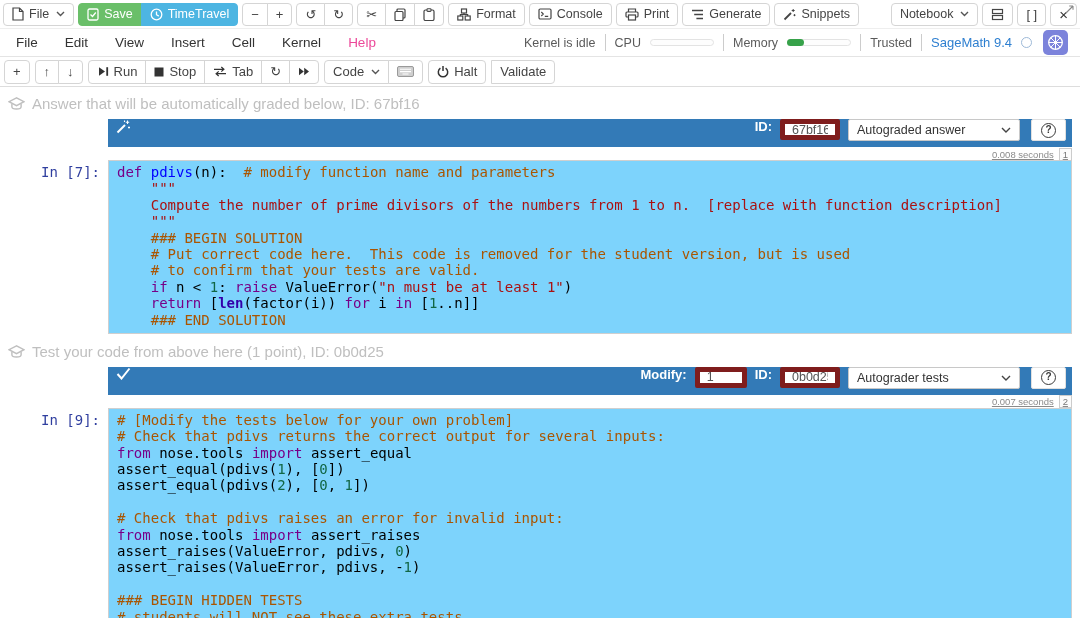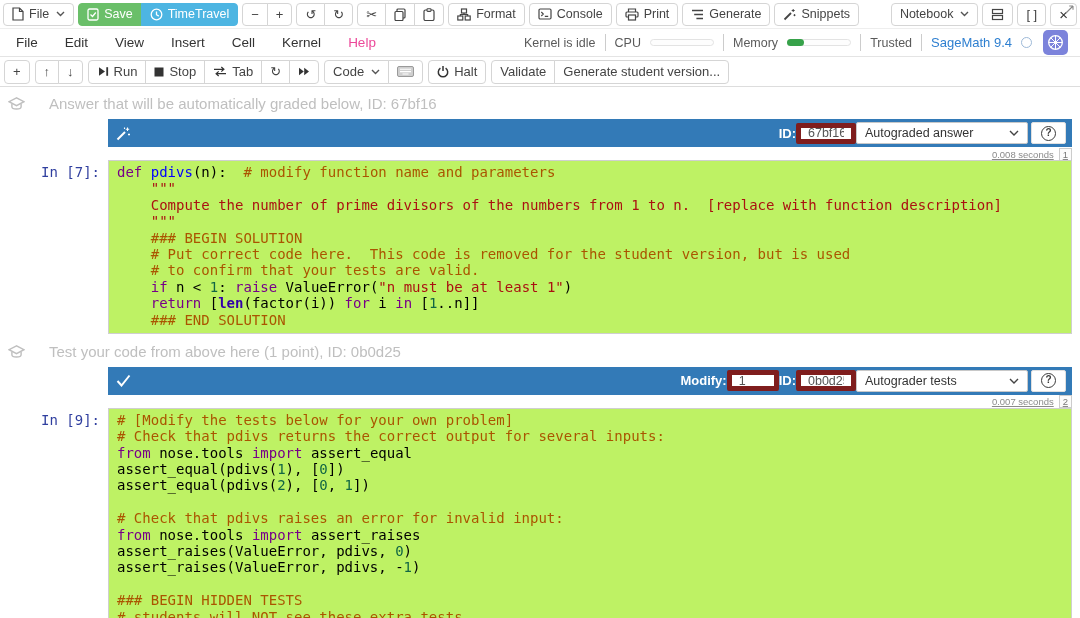--- a/index.html
+++ b/index.html
@@ -44,44 +44,44 @@
   .sage-name { color:var(--kernel-blue); font-size:13px; }
   .spinner { width:11px; height:11px; border:1.6px solid #9db9d8; border-radius:50%; }
   .sage-btn { width:25px; height:25px; border-radius:5px; background:var(--sage-purple);
               display:flex; align-items:center; justify-content:center; margin-left:2px; }
 
   .row3 { display:flex; align-items:center; gap:5px; padding:3px 4px; height:30px; border-bottom:1px solid #ddd; }
   .row3 .btn { height:24px; font-size:13px; }
 
   
   .doc { padding-top:4px; background:#fff; }
-  .nb-heading { display:flex; align-items:center; gap:24px; color:#bfbfbf; font-size:15px; margin:4px 8px 7px 8px; }
+  .nb-heading { display:flex; align-items:center; gap:7px; color:#bfbfbf; font-size:15px; margin:4px 8px 7px 8px; }
   .cell { display:flex; }
   .prompt-col { width:108px; flex:none; text-align:right; padding:45px 8px 0 0;
                 font-family:"DejaVu Sans Mono", monospace; font-size:14px; color:var(--prompt-blue); }
   .cell-body { flex:1; margin-right:8px; min-width:0; }
-  .nb-header { height:28px; background:var(--header-blue); display:flex; align-items:center;
-               padding:0 6px 0 8px; color:#fff; }
+  .nb-header { height:28px; background:var(--header-blue); display:flex; 
+               padding:0 6px 0 8px; gap:8px; color:#fff; }
   .nb-header .spacer { flex:1; }
   .nb-label { font-size:13px; font-weight:bold; color:#fff; }
   .nb-input { height:21px; border:5px solid #7f1d1d; border-radius:2px; padding:0 7px;
               font-size:12.5px; color:#555; width:60px; font-family:"Liberation Sans",sans-serif; }
   .nb-input.points { width:52px; }
   .fake-select { width:172px; height:22px; background:#fff; border-radius:2px; border:1px solid #c8c8c8;
                  display:flex; align-items:center; justify-content:space-between; padding:0 8px;
                  font-size:12.5px; color:#333; cursor:default; }
   .help-btn { width:35px; height:22px; background:#fff; border:1px solid #e0e0e0; border-radius:2px;
               display:flex; align-items:center; justify-content:center; margin-left:3px; }
   .qcircle { width:15px; height:15px; border:1.4px solid #3a3a3a; border-radius:50%;
              font-size:10px; line-height:12px; text-align:center; color:#3a3a3a; font-weight:bold; }
   .timing-row { display:flex; justify-content:flex-end; align-items:center; gap:5px;
                 height:13px; font-size:9.5px; color:#8a8a8a; padding-top:1px;text-decoration:underline; }
   .exec-badge { border:1px solid #ccc; background:#fbfbfb; color:#777; font-size:9.5px;
                 line-height:11px; padding:0 3px; }
-  .editor { border:1px solid #cfcfcf; background:#bef264; padding:3px 0 5px 8px;
+  .editor { border:1px solid #cfcfcf; background:#7dd3fc; padding:3px 0 5px 8px;
             font-family:"DejaVu Sans Mono", monospace; font-size:14px; line-height:16.4px;
             white-space:pre; overflow:hidden; color:#000; }
   .cm-line { height:16.4px; }
   .tok-k { color:var(--tok-k); }
   .tok-c { color:var(--tok-c); }
   .tok-s { color:var(--tok-s); }
   .tok-n { color:var(--tok-n); }
   .tok-b { color:var(--tok-b);font-weight:bold; }
   .tok-d { color:var(--tok-d); }
   .tok-t { color:#000; }
@@ -342,23 +342,20 @@
         <svg width="12" height="13" viewBox="0 0 12 13">
           <path d="M6 1v5" stroke="#333" stroke-width="1.5"></path>
           <path d="M3.4 3.2a4.7 4.7 0 1 0 5.2 0" fill="none" stroke="#333" stroke-width="1.5"></path>
         </svg>
       </span>
     <span>Halt</span>
   </div>
   <div class="group">
     <div class="btn">
         <span>Validate</span>
-      </div>
-    <div class="btn">
-        <span>Generate student version...</span>
       </div>
   </div>
 </div>
 
 <div class="doc">
 
   <div class="nb-heading">
     <span>
         <svg width="17" height="15" viewBox="0 0 24 20">
           <path d="M12 2L1.5 7.5 12 13l10.5-5.5z" fill="none" stroke="#bfbfbf" stroke-width="2"></path>

